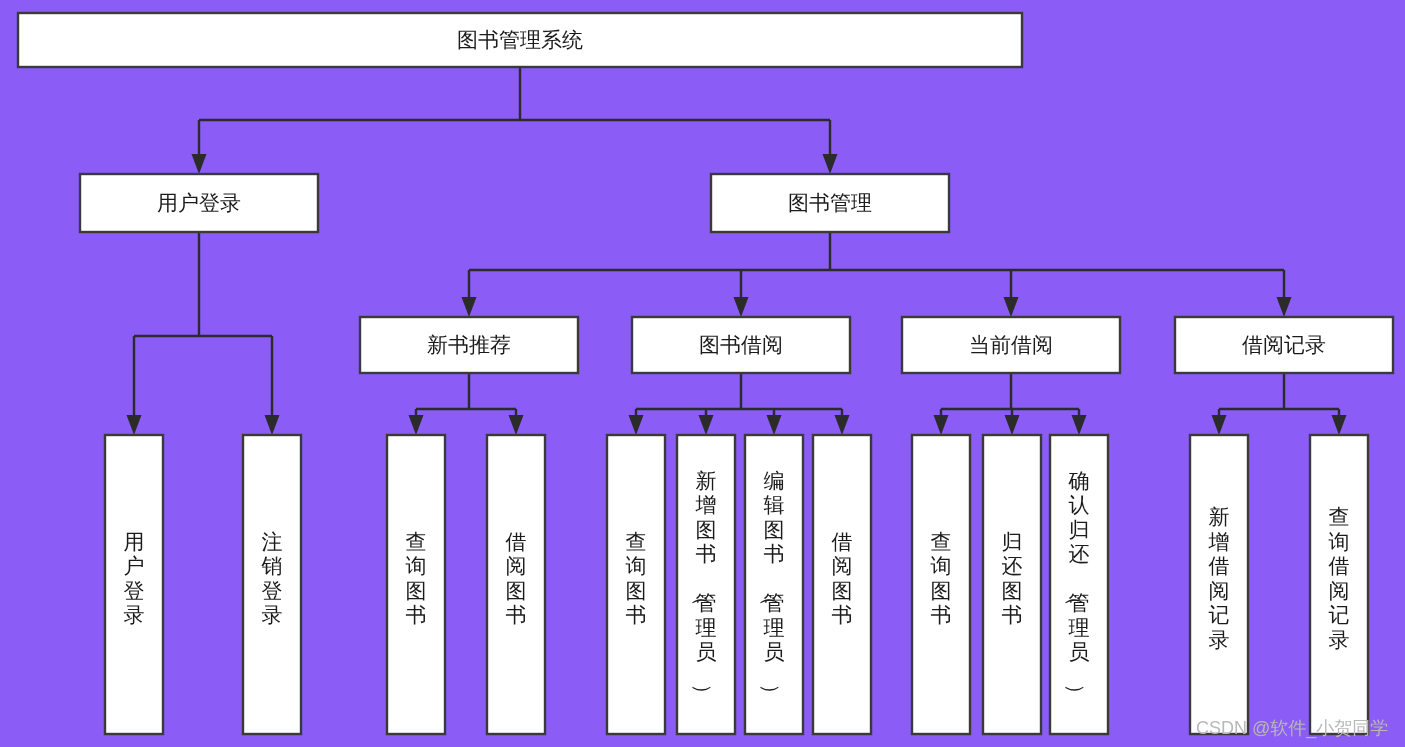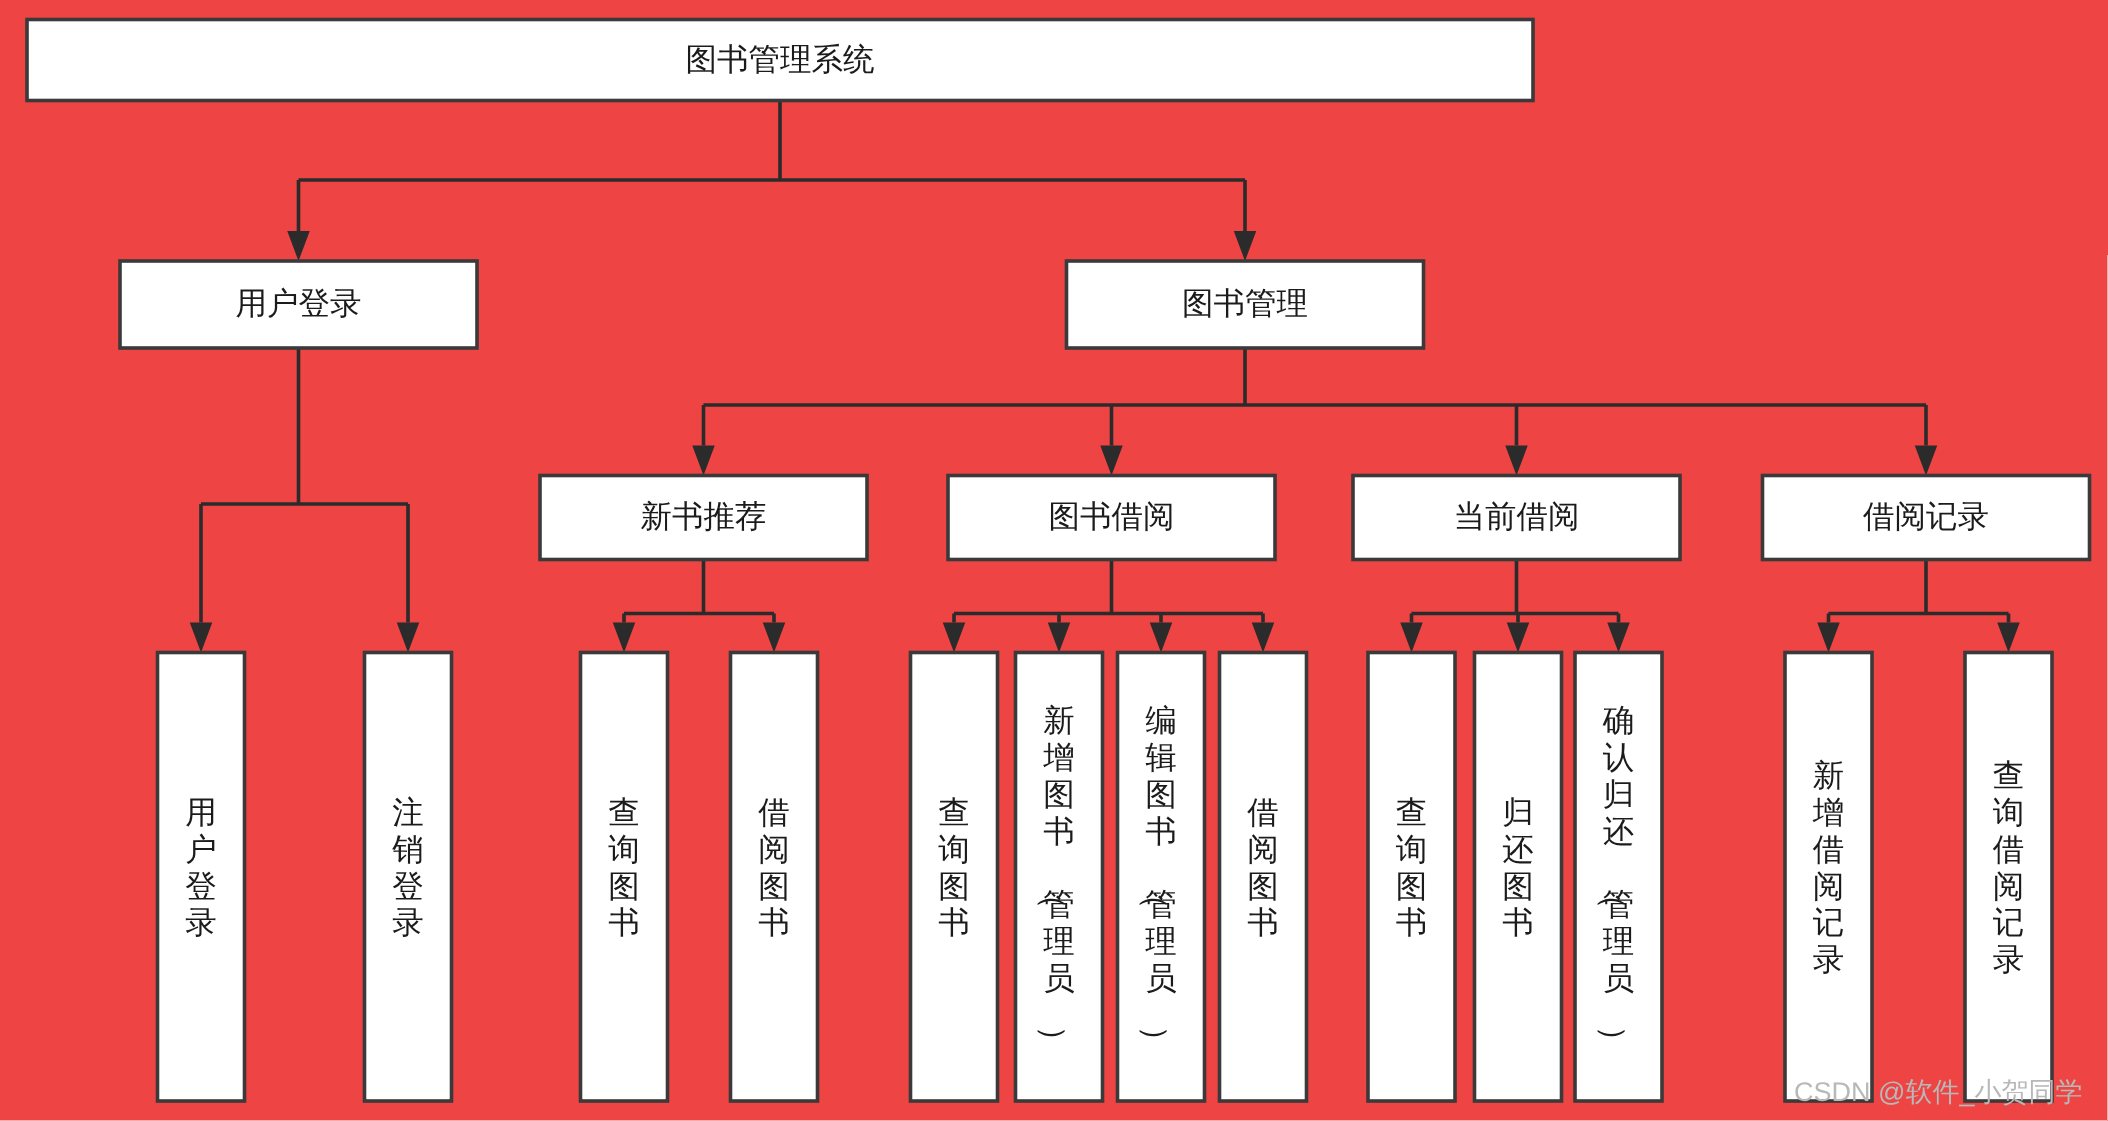--- a/index.html
+++ b/index.html
@@ -10,21 +10,21 @@
   body {
     width: 1405px;
     height: 747px;
     font-family: "Liberation Sans", "DejaVu Sans", sans-serif;
     overflow: hidden;
   }
   #diagram-root {
     position: relative;
     width: 1405px;
     height: 747px;
-    background: #ef4444;
+    background: #8b5cf6;
   }
   svg#diagram-canvas {
     position: absolute;
     left: 0;
     top: 0;
     width: 1405px;
     height: 747px;
     display: block;
   }
   .node-box {

